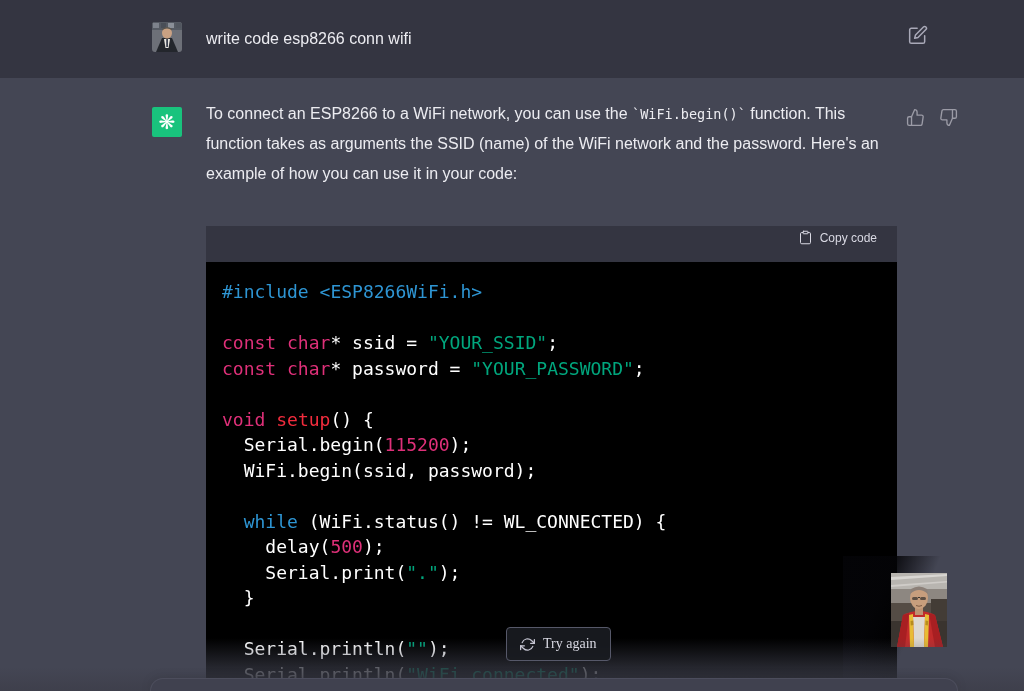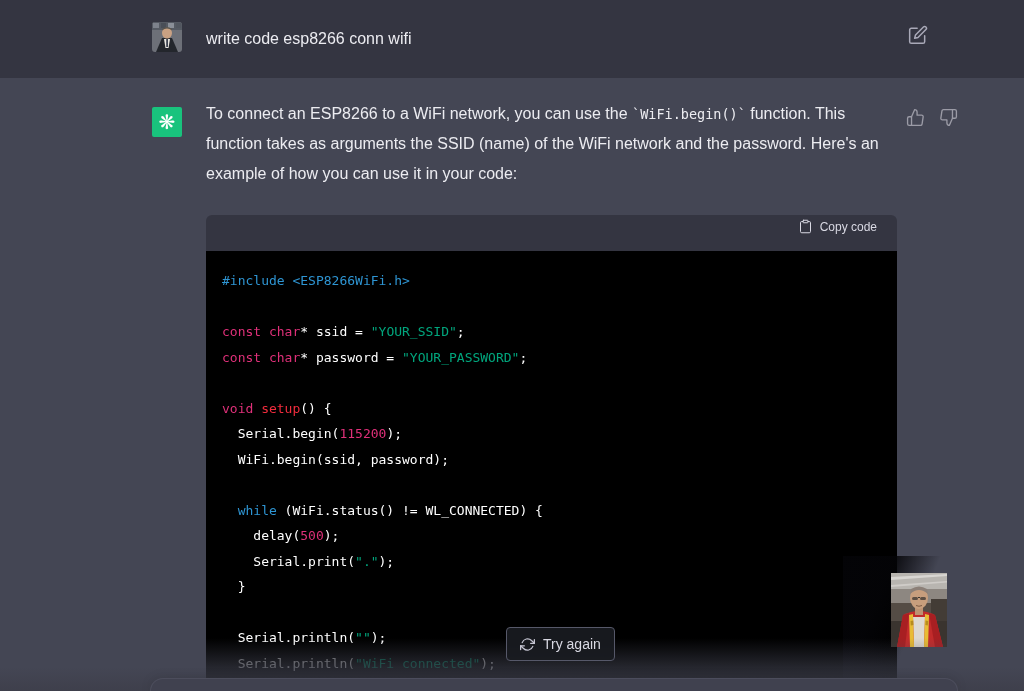--- a/index.html
+++ b/index.html
@@ -45,33 +45,33 @@
     position:absolute;left:904px;top:28px;display:flex;gap:10px;color:#9b9ba6;
   }
   .fb-btn{background:none;border:none;padding:2px;cursor:pointer;color:#9b9ba6;height:26px;}
   .fb-btn.down svg{transform:rotate(180deg);}
   
   .code-block{
     position:absolute;left:206px;top:137px;width:691px;height:477px;
     border-radius:6px 6px 0 0;overflow:hidden;
   }
   .code-header{
-    height:36px;background:#343541;display:flex;align-items:flex-start;justify-content:flex-end;
-    padding:3px 14px;box-sizing:border-box;
+    height:36px;background:#343541;display:flex;align-items:flex-end;justify-content:flex-end;
+    padding:16px 14px;box-sizing:border-box;margin-top:11px;
   }
   .copy-btn{
     display:flex;align-items:center;gap:7px;background:none;border:none;cursor:pointer;
     color:#d9d9e3;font-size:12px;font-family:"Liberation Sans",sans-serif;
   }
   .code-body{
     background:#000;height:441px;box-sizing:border-box;padding:17px 16px;overflow:hidden;
   }
   .code-line{
     font-family:"DejaVu Sans Mono","Liberation Mono",monospace;
-    font-size:13px;line-height:25.5px;height:25.5px;white-space:pre;color:#fff;
+    font-size:18px;line-height:25.5px;height:25.5px;white-space:pre;color:#fff;
   }
   .tok-plain{color:#ffffff;}
   .tok-keyword{color:#df3079;}
   .tok-function{color:#f22c3d;}
   .tok-number{color:#df3079;}
   .tok-string{color:#00a67d;}
   .tok-preproc{color:#2e95d3;}
   .tok-flow{color:#2e95d3;}
   
   .bottom-fade{
@@ -82,21 +82,21 @@
   .prompt-input{
     position:absolute;left:150px;top:678px;width:808px;height:13px;z-index:5;
     background:#40414f;border:1px solid rgba(86,88,105,.55);border-bottom:none;
     border-radius:13px 13px 0 0;box-shadow:0 0 12px rgba(0,0,0,.12);box-sizing:border-box;
   }
   .try-again-btn{
     position:absolute;left:506px;top:627px;z-index:6;
     display:flex;align-items:center;gap:8px;
     background:rgba(25,27,33,.92);border:1px solid #565869;border-radius:4px;
     padding:8px 13px;cursor:pointer;color:#d9d9e3;font-size:14px;
-    font-family:Liberation Sans, sans-serif;
+    font-family:Liberation Serif, serif;
   }
   
   .webcam{
     position:absolute;left:843px;top:556px;width:104px;height:122px;z-index:3;
     background:linear-gradient(112deg,rgba(4,4,7,.97) 0%,rgba(4,4,7,.88) 34%,rgba(4,4,7,0) 64%);
     pointer-events:none;
   }
   .webcam-photo{
     position:absolute;left:48px;top:17px;width:56px;height:74px;overflow:hidden;
   }

